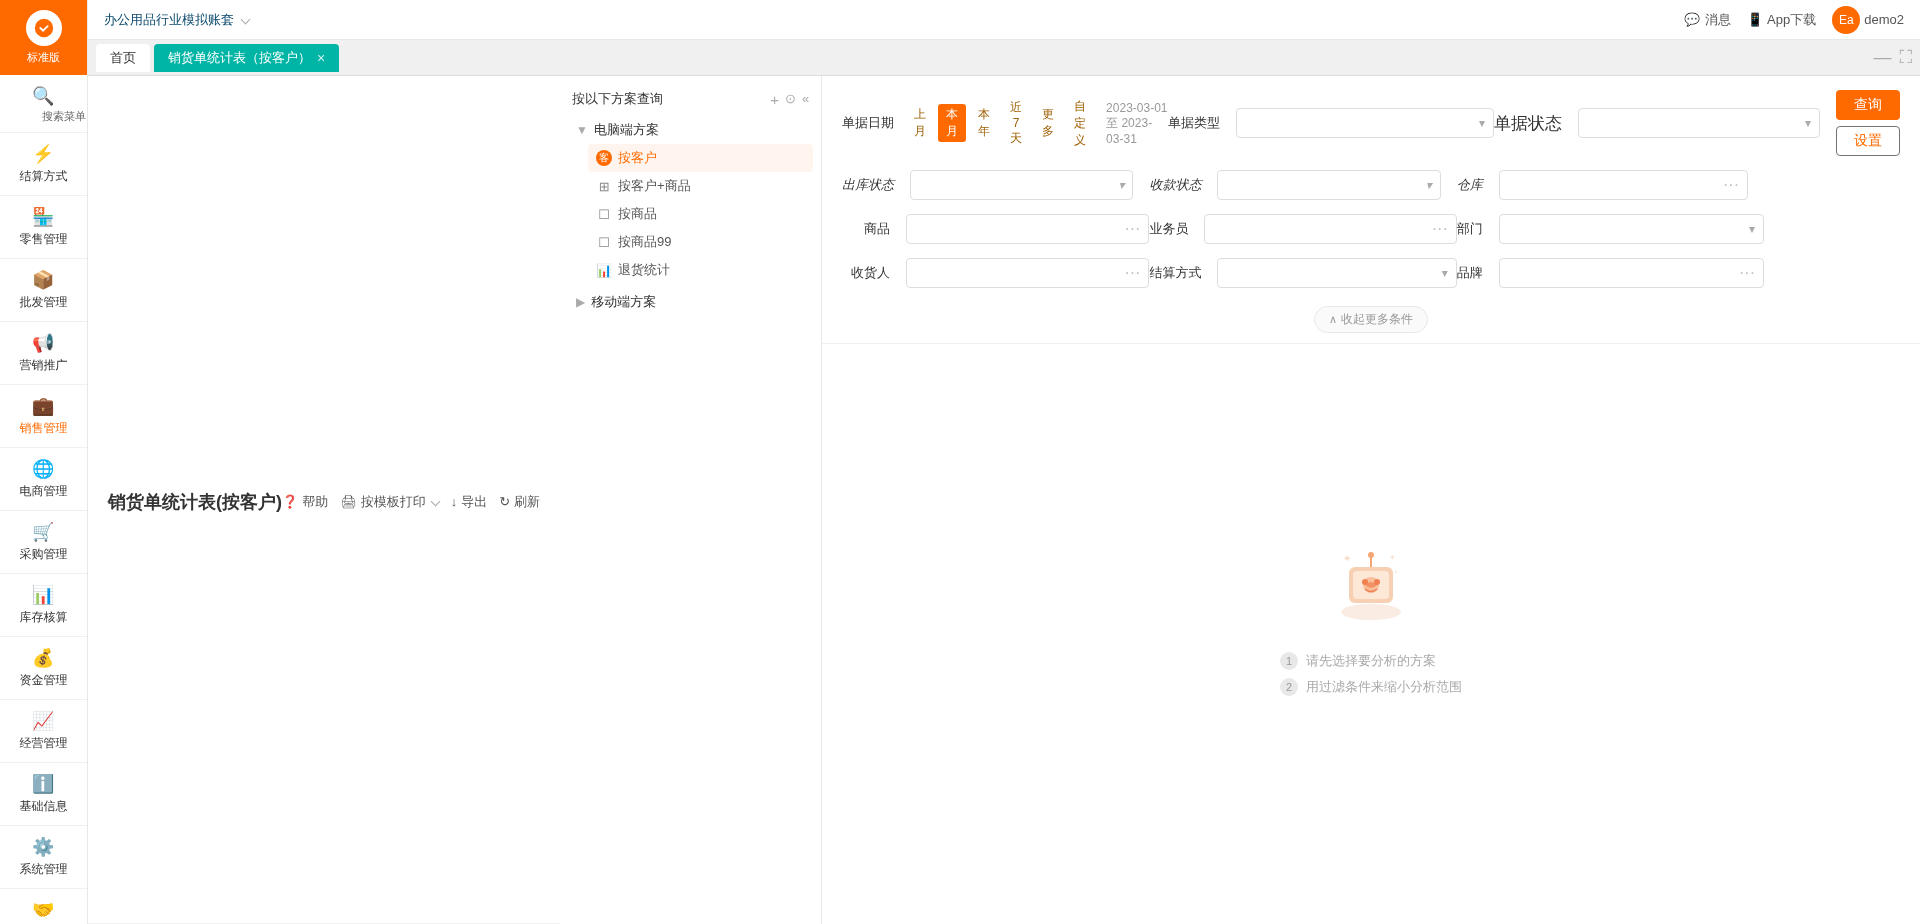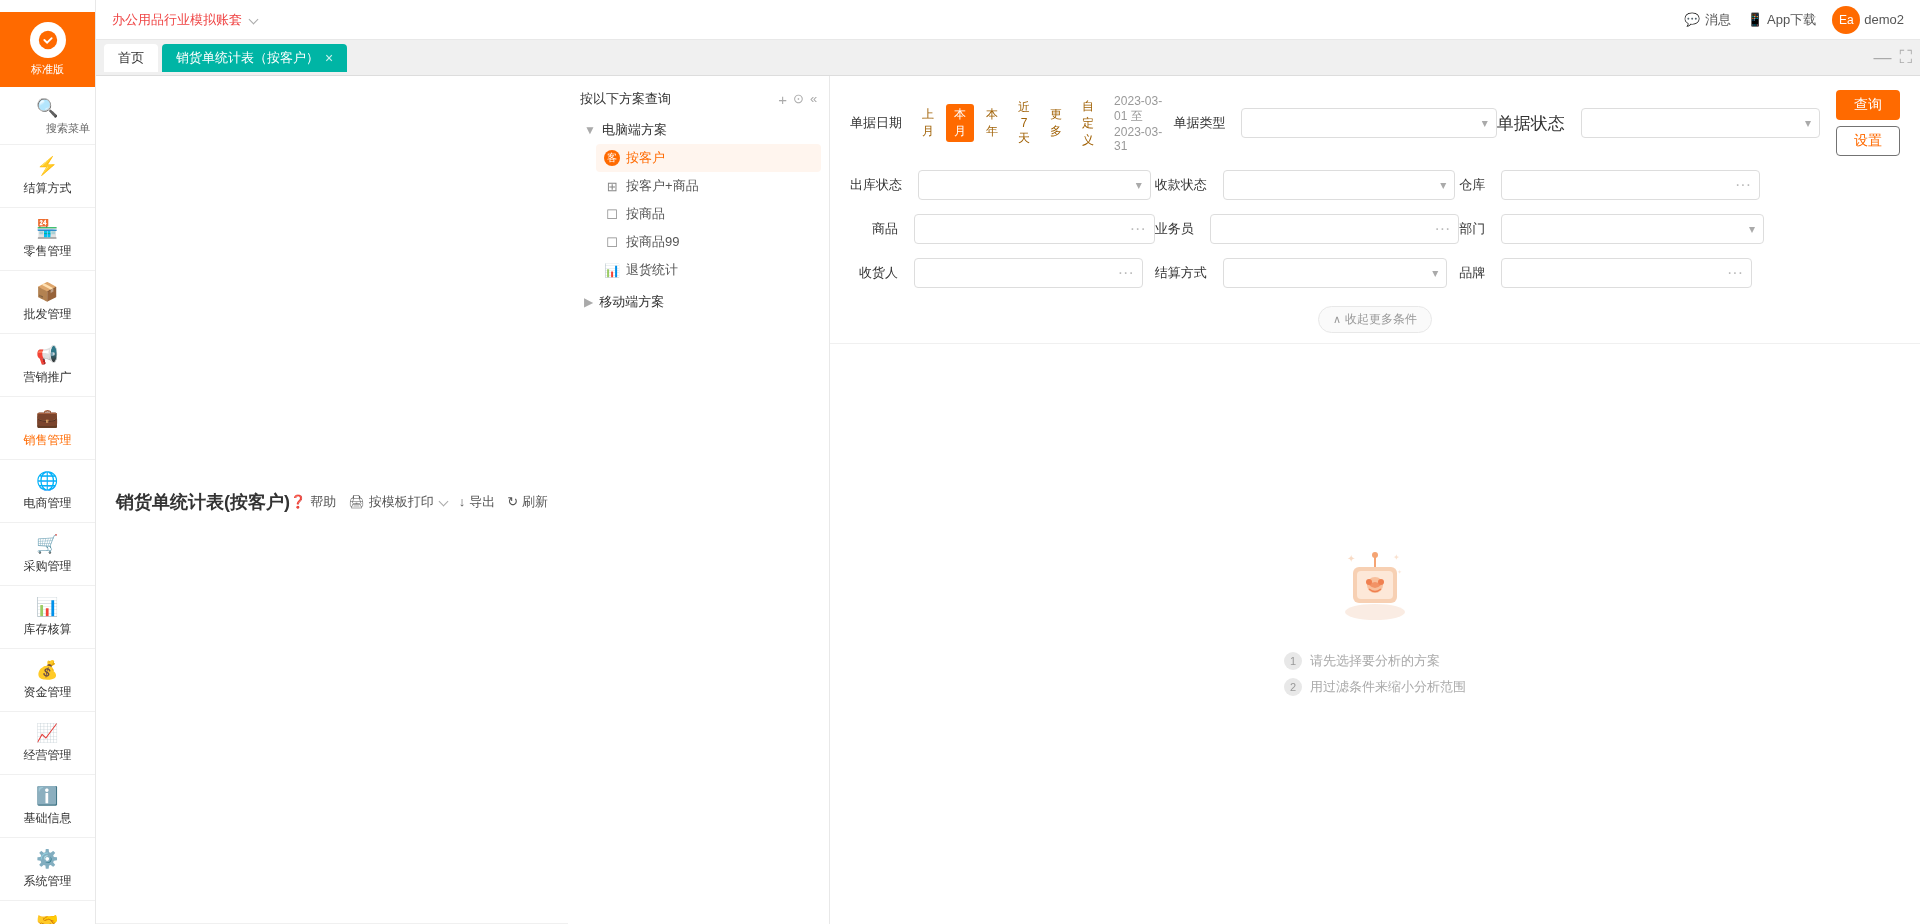--- a/index.html
+++ b/index.html
@@ -1,39 +1,39 @@
 <!DOCTYPE html>
 <html><head>
   <meta charset="utf-8">
   <style>
     * { box-sizing: border-box; margin: 0; padding: 0; }
     body { font-family: 'Microsoft YaHei', Arial, sans-serif; font-size: 13px; background: #f5f5f5; color: #333; display: flex; height: 924px; overflow: hidden; }
 
     
-    .sidebar { width: 96px; background: #fff; border-right: 1px solid #e8e8e8; display: flex; flex-direction: column; align-items: center; padding-top: 12px; flex-shrink: 0; }
+    .sidebar { width: 88px; background: #fff; border-right: 1px solid #e8e8e8; display: flex; flex-direction: column; align-items: center; padding-top: 0; flex-shrink: 0; }
     .sidebar-logo { width: 100%; background: #ff6a00; padding: 10px 8px; display: flex; flex-direction: column; align-items: center; cursor: pointer; }
     .sidebar-logo .logo-icon { width: 36px; height: 36px; background: #fff; border-radius: 50%; display: flex; align-items: center; justify-content: center; }
     .sidebar-logo .logo-icon svg { width: 22px; height: 22px; }
     .sidebar-logo .logo-text { color: #fff; font-size: 11px; margin-top: 4px; text-align: center; white-space: nowrap; }
     .sidebar-search { width: 100%; padding: 8px 0; border-bottom: 1px solid #f0f0f0; display: flex; flex-direction: column; align-items: center; cursor: pointer; }
     .sidebar-search span { font-size: 11px; color: #666; margin-top: 2px; }
     .sidebar-nav { width: 100%; flex: 1; overflow-y: auto; }
     .sidebar-nav::-webkit-scrollbar { width: 0; }
     .sidebar-item { display: flex; flex-direction: column; align-items: center; padding: 10px 4px; cursor: pointer; border-bottom: 1px solid #f0f0f0; }
     .sidebar-item .item-label { font-size: 12px; color: #333; margin-top: 3px; text-align: center; }
     .sidebar-item .item-icon { font-size: 18px; color: #ff6a00; }
     .sidebar-item.active .item-label { color: #ff6a00; }
 
     
     .main { flex: 1; display: flex; flex-direction: column; overflow: hidden; }
 
     
     .topbar { height: 40px; background: #fff; border-bottom: 1px solid #e8e8e8; display: flex; align-items: center; padding: 0 16px; justify-content: space-between; flex-shrink: 0; }
     .topbar-left { display: flex; align-items: center; gap: 8px; }
-    .topbar-dropdown { display: flex; align-items: center; gap: 4px; font-size: 13px; color: #ef4444; cursor: pointer; }
+    .topbar-dropdown { display: flex; align-items: center; gap: 4px; font-size: 13px; color: #0c4a6e; cursor: pointer; }
     .topbar-right { display: flex; align-items: center; gap: 16px; font-size: 13px; color: #555; }
     .topbar-right .btn-item { display: flex; align-items: center; gap: 4px; cursor: pointer; }
     .user-avatar { width: 28px; height: 28px; border-radius: 50%; background: #ff6a00; display: flex; align-items: center; justify-content: center; color: #fff; font-size: 12px; cursor: pointer; }
 
     
     .tabs { height: 36px; background: #f0f0f0; display: flex; align-items: center; padding: 0 8px; gap: 4px; flex-shrink: 0; border-bottom: 1px solid #ddd; }
     .tab { display: flex; align-items: center; gap: 6px; padding: 0 14px; height: 28px; border-radius: 4px 4px 0 0; cursor: pointer; font-size: 13px; }
     .tab.home { background: #fff; color: #333; }
     .tab.active { background: #00b5a5; color: #fff; }
     .tab .close-btn { font-size: 14px; color: rgba(255,255,255,0.8); cursor: pointer; }
@@ -300,21 +300,21 @@
                 <span style="color:#aaa;font-size:12px;">▾</span>
               </div>
             </div>
 
             <div style="display:flex;flex-direction:column;gap:6px;margin-left:16px;">
               <button class="btn-query">查询</button>
               <button class="btn-setting">设置</button>
             </div>
           </div>
 
-          <div style="display:flex;align-items:flex-start;gap:4px;margin-bottom:14px;">
+          <div style="display:flex;align-items:flex-start;gap:16px;margin-bottom:14px;font-style:italic;">
             <div style="display:flex;align-items:center;flex:1;gap:8px;">
               <span style="font-size:13px;color:#333;white-space:nowrap;min-width:56px;text-align:right;padding-right:8px;">出库状态</span>
               <div style="flex:1;height:30px;border:1px solid #ddd;border-radius:4px;padding:0 8px;display:flex;align-items:center;justify-content:space-between;cursor:pointer;background:#fff;">
                 <span></span>
                 <span style="color:#aaa;font-size:12px;">▾</span>
               </div>
             </div>
             <div style="display:flex;align-items:center;flex:1;gap:8px;">
               <span style="font-size:13px;color:#333;white-space:nowrap;padding-right:8px;">收款状态</span>
               <div style="flex:1;height:30px;border:1px solid #ddd;border-radius:4px;padding:0 8px;display:flex;align-items:center;justify-content:space-between;cursor:pointer;background:#fff;">
@@ -350,21 +350,21 @@
             <div style="display:flex;align-items:center;flex:1;gap:8px;">
               <span style="font-size:13px;color:#333;white-space:nowrap;padding-right:8px;">部门</span>
               <div style="flex:1;height:30px;border:1px solid #ddd;border-radius:4px;padding:0 8px;display:flex;align-items:center;justify-content:space-between;cursor:pointer;background:#fff;">
                 <span></span>
                 <span style="color:#aaa;font-size:12px;">▾</span>
               </div>
             </div>
             <div style="width:120px;margin-left:16px;"></div>
           </div>
 
-          <div style="display:flex;align-items:flex-start;gap:12px;margin-bottom:14px;">
+          <div style="display:flex;align-items:flex-start;gap:0;margin-bottom:14px;">
             <div style="display:flex;align-items:center;flex:1;gap:8px;">
               <span style="font-size:13px;color:#333;white-space:nowrap;min-width:56px;text-align:right;padding-right:8px;">收货人</span>
               <div style="flex:1;height:30px;border:1px solid #ddd;border-radius:4px;padding:0 8px;display:flex;align-items:center;justify-content:space-between;cursor:pointer;background:#fff;">
                 <span></span>
                 <span style="color:#bbb;font-size:16px;">···</span>
               </div>
             </div>
             <div style="display:flex;align-items:center;flex:1;gap:8px;">
               <span style="font-size:13px;color:#333;white-space:nowrap;padding-right:8px;">结算方式</span>
               <div style="flex:1;height:30px;border:1px solid #ddd;border-radius:4px;padding:0 8px;display:flex;align-items:center;justify-content:space-between;cursor:pointer;background:#fff;">

